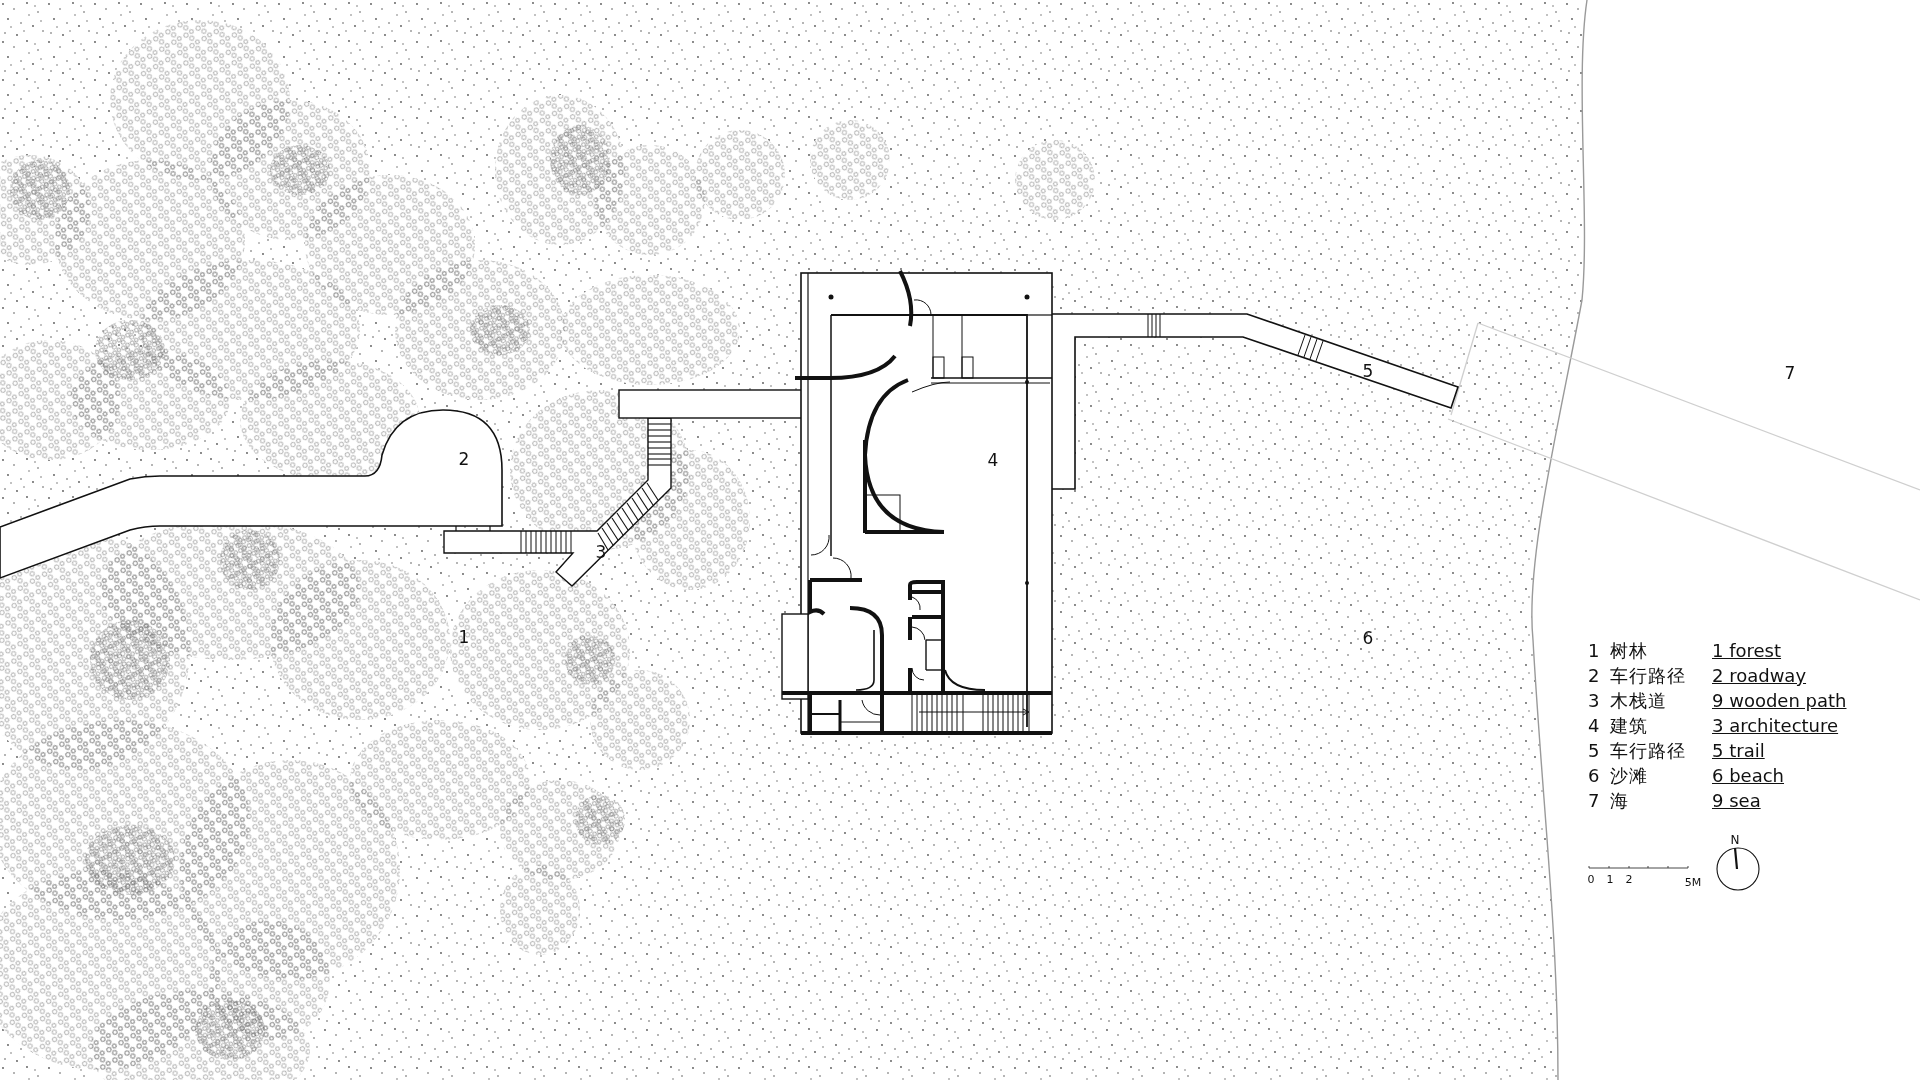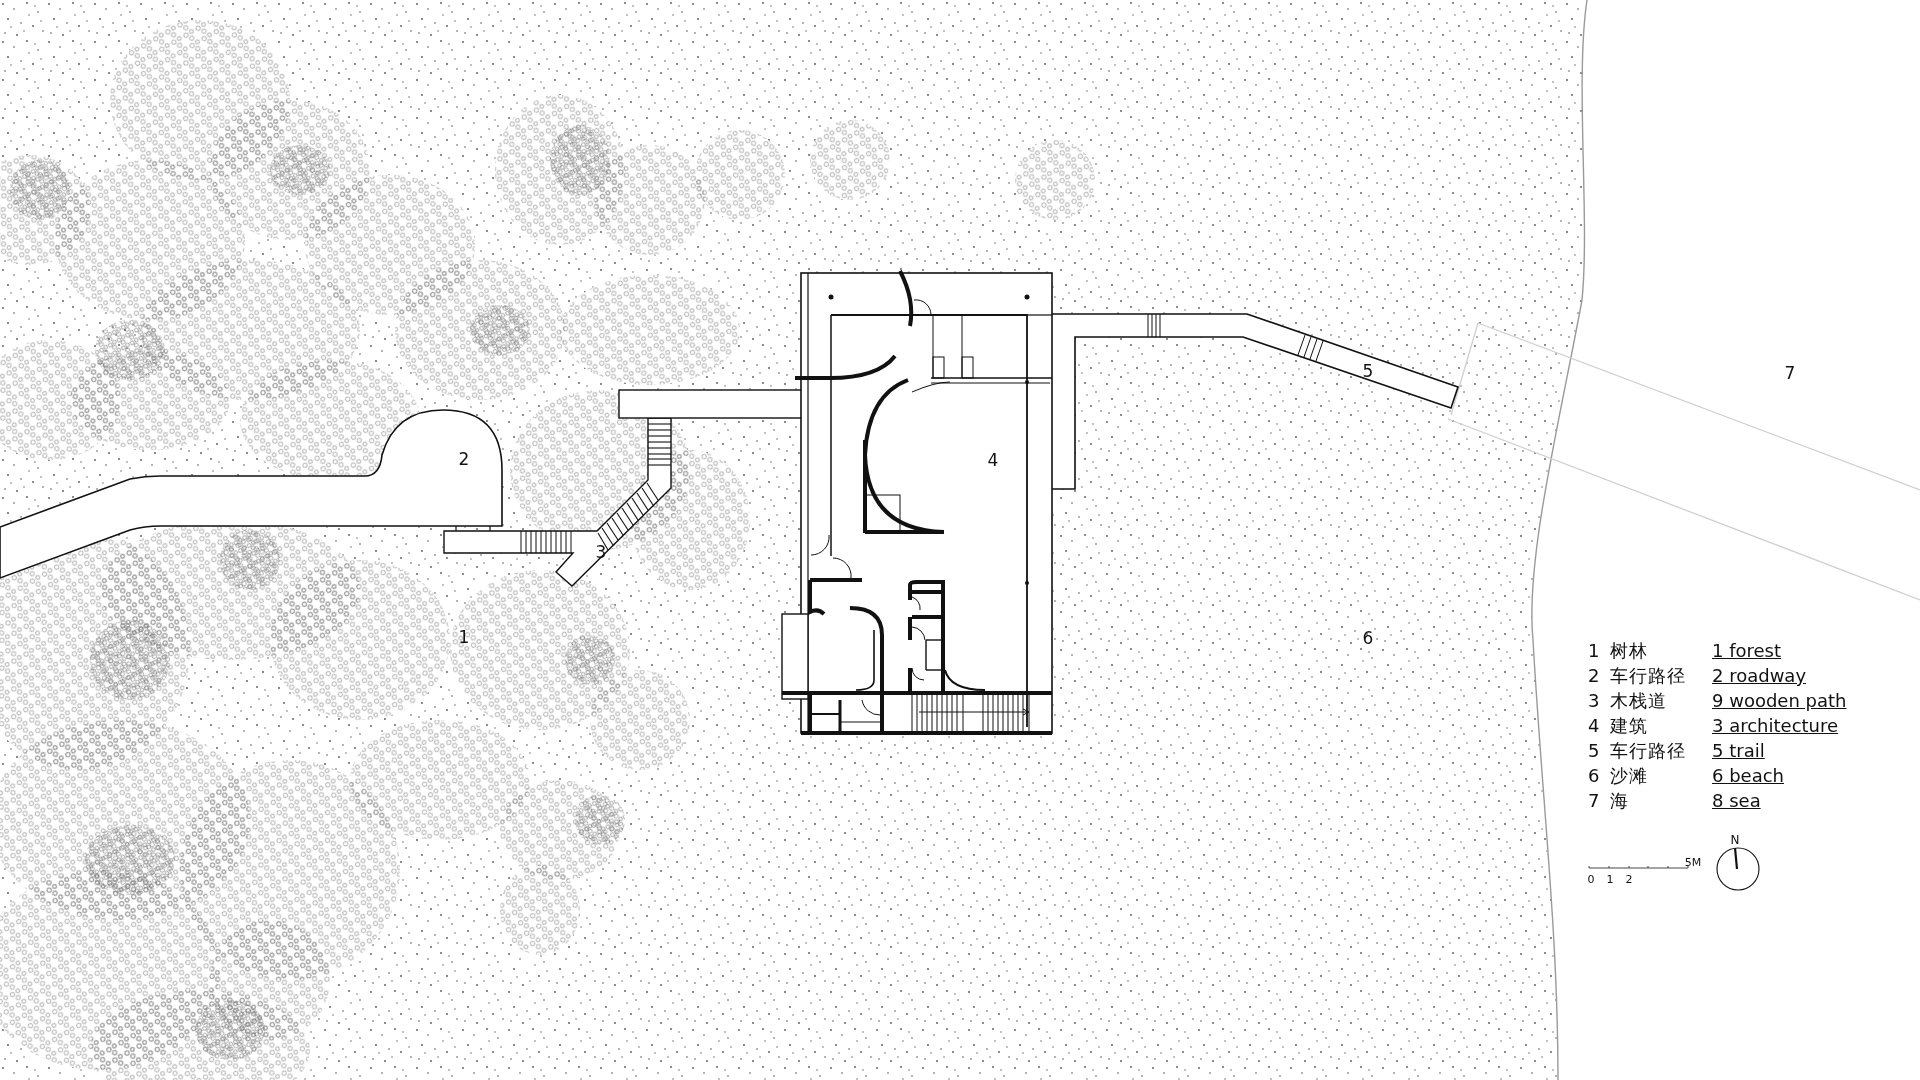--- a/index.html
+++ b/index.html
@@ -359,22 +359,22 @@
     <span class="legend-en">5 trail</span>
   </div>
   <div class="legend-row" style="top:125px">
     <span class="legend-num">6</span>
     <span class="legend-cn">沙滩</span>
     <span class="legend-en">6 beach</span>
   </div>
   <div class="legend-row" style="top:150px">
     <span class="legend-num">7</span>
     <span class="legend-cn">海</span>
-    <span class="legend-en">8 sea</span>
+    <span class="legend-en">9 sea</span>
   </div>
 </div>
 
 <div class="scale-label" style="left:1591px;top:873px">0</div>
 <div class="scale-label" style="left:1610px;top:873px">1</div>
 <div class="scale-label" style="left:1629px;top:873px">2</div>
-<div class="scale-label" style="left:1693px;top:856px">5M</div>
+<div class="scale-label" style="left:1693px;top:876px">5M</div>
 
 <div class="north-label" style="left:1735px;top:833px">N</div>
 
 </body></html>

